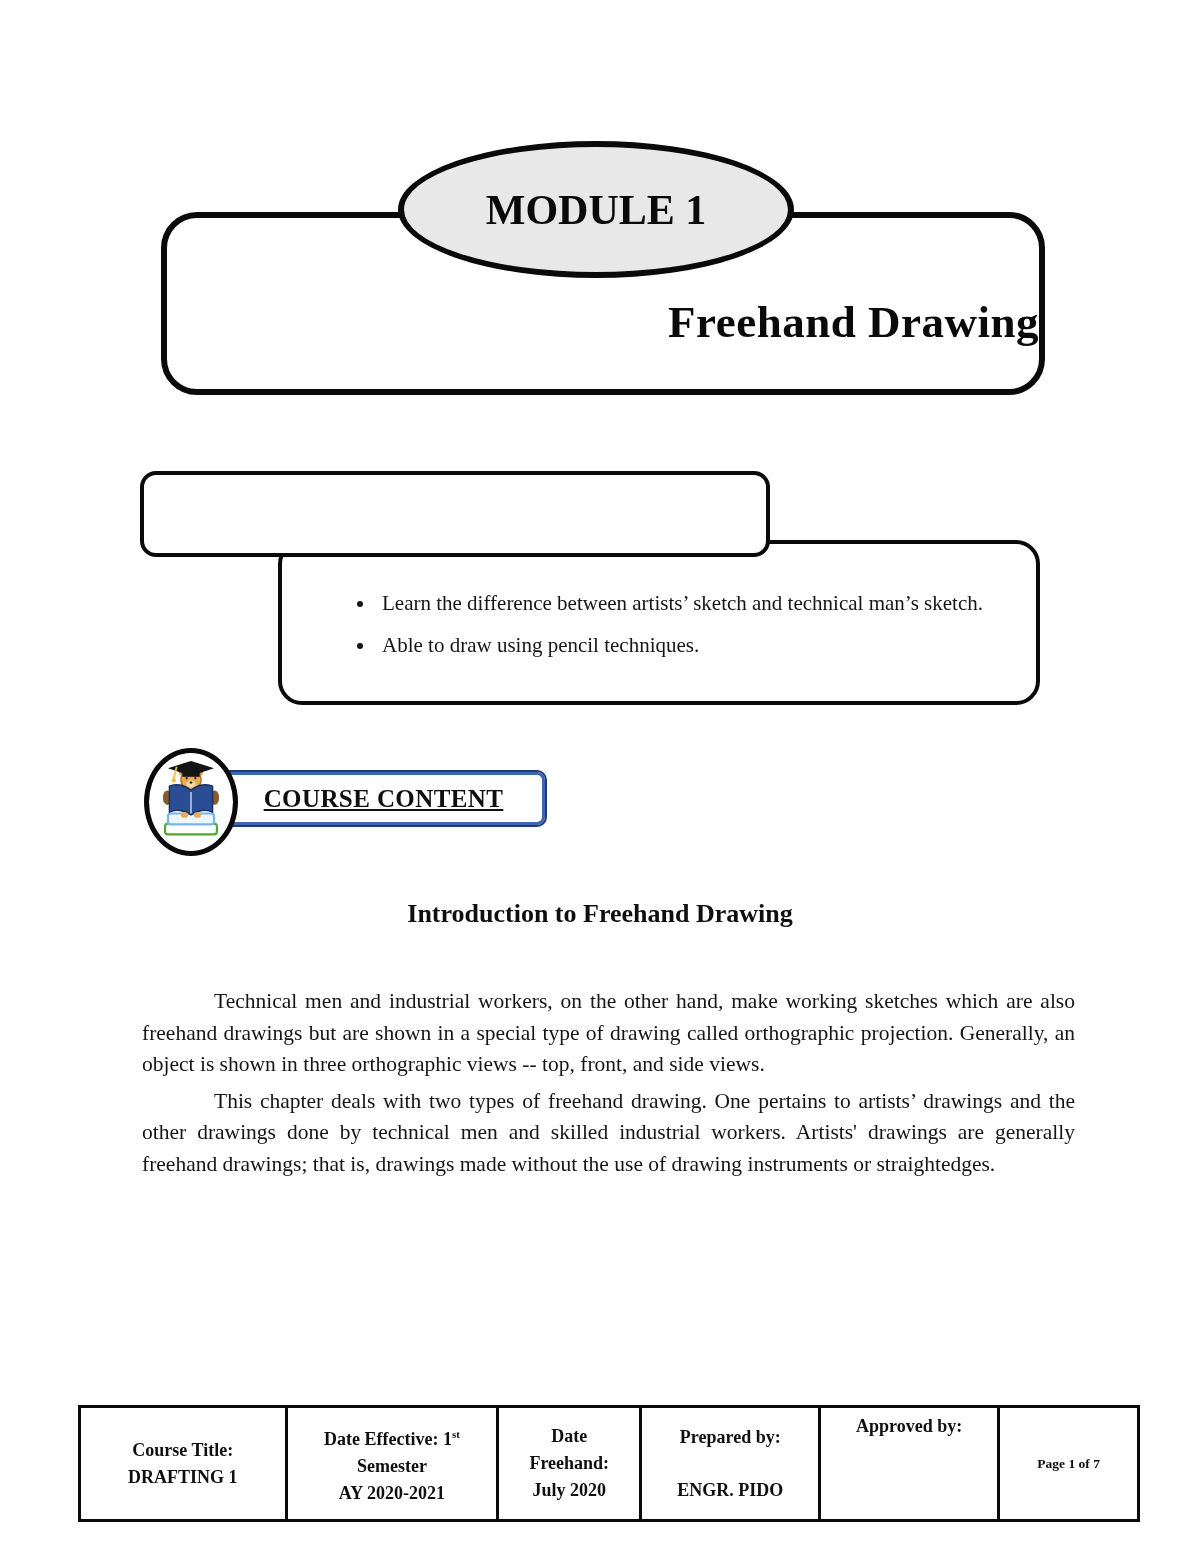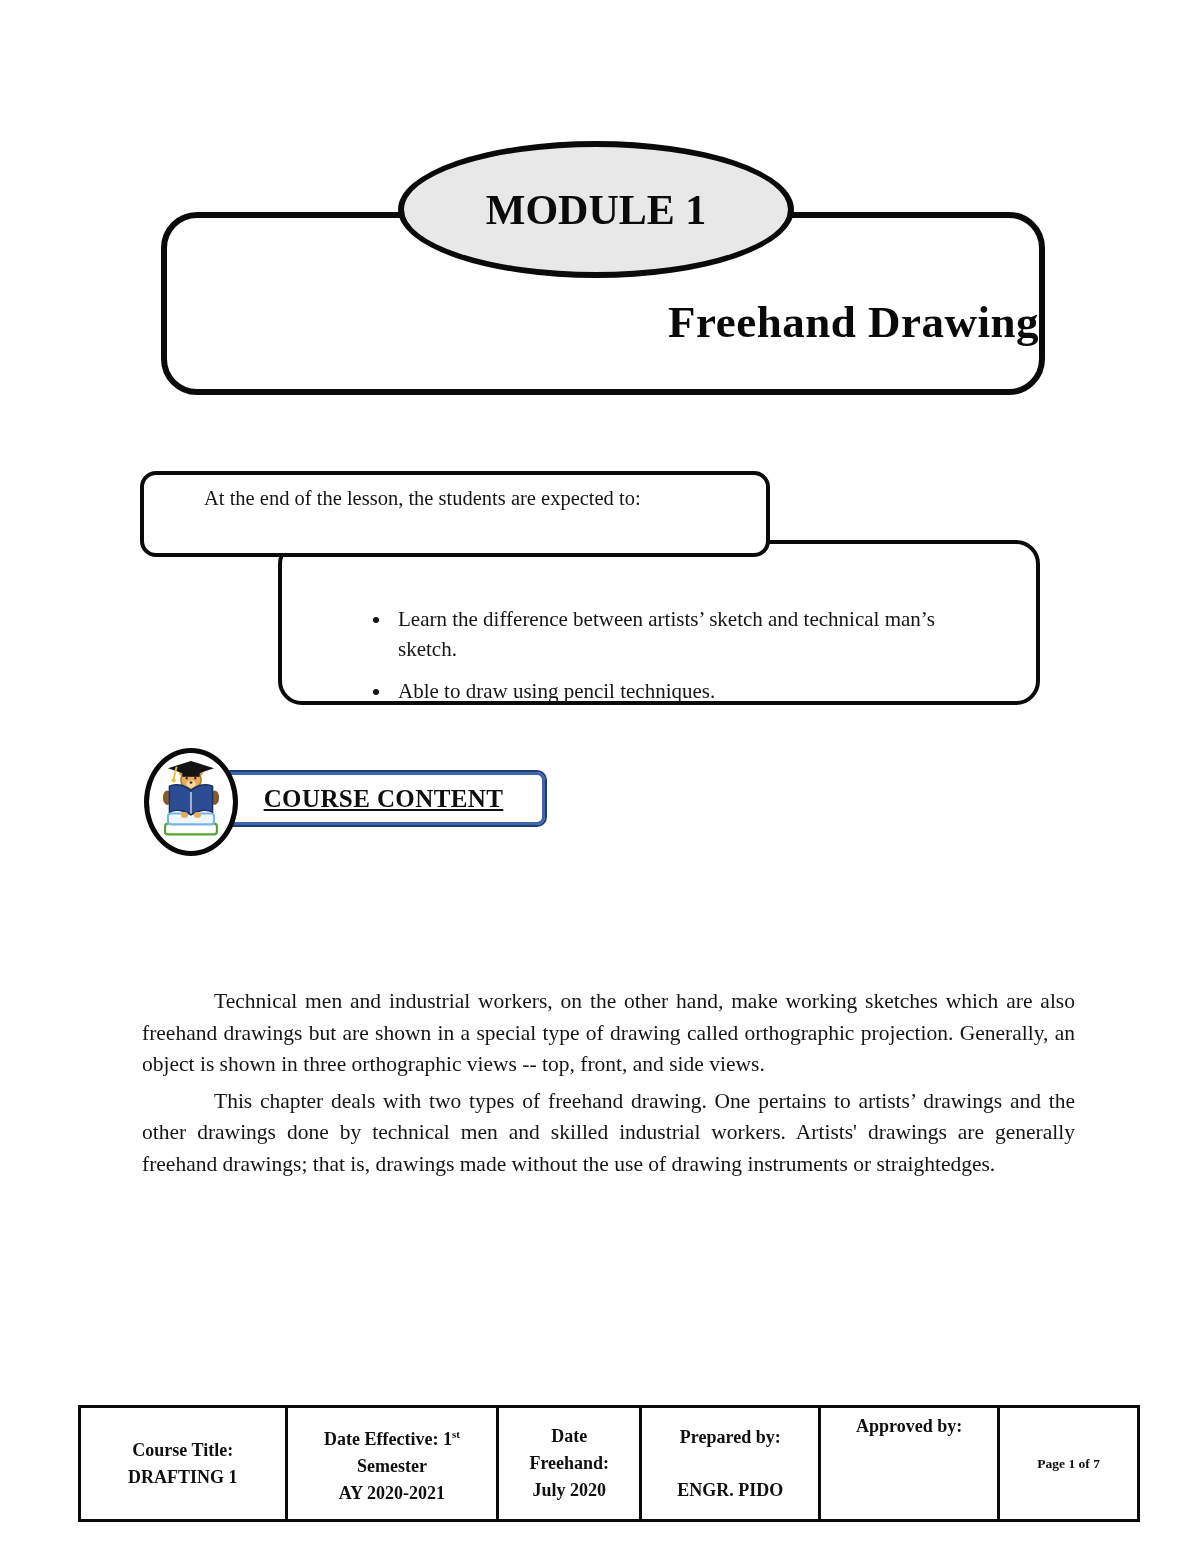--- a/index.html
+++ b/index.html
@@ -54,21 +54,21 @@
   .cilo-outcomes-box {
     position: absolute;
     left: 278px; top: 540px;
     width: 762px; height: 165px;
     border: 4px solid #0a0a0a;
     border-radius: 24px;
     background: #ffffff;
     z-index: 1;
   }
   .cilo-outcomes-box ul {
-    margin: 16px;
+    margin: 0;
     padding: 44px 30px 0 94px;
   }
   .cilo-outcomes-box li {
     font-size: 21px;
     line-height: 30px;
     margin-bottom: 12px;
     max-width: 640px;
     padding-left: 6px;
     color: #151515;
   }
@@ -188,21 +188,20 @@
   </section>
 
   <section>
     <div class="cilo-outcomes-box">
       <ul>
         <li>Learn the difference between artists’ sketch and technical man’s sketch.</li>
         <li>Able to draw using pencil techniques.</li>
       </ul>
     </div>
     <div class="cilo-head-box">
-      <div class="cilo-sub">At the end of the lesson, the students are expected to:</div>
     </div>
   </section>
 
   <section>
     <div class="mascot-circle">
       <svg viewBox="0 0 100 116" aria-hidden="true">
         <rect x="14" y="88" width="72" height="15" rx="4" fill="#ffffff" stroke="#55a630" stroke-width="3"></rect>
         <rect x="18" y="74" width="64" height="15" rx="4" fill="#eef6ff" stroke="#79b4e8" stroke-width="3"></rect>
         <ellipse cx="17" cy="52" rx="6" ry="10" fill="#8a5a2a"></ellipse>
         <ellipse cx="83" cy="52" rx="6" ry="10" fill="#8a5a2a"></ellipse>
@@ -221,20 +220,21 @@
         <circle cx="26" cy="28" r="3" fill="#f2c12e"></circle>
         <ellipse cx="41" cy="76" rx="5" ry="4" fill="#e9ab56"></ellipse>
         <ellipse cx="59" cy="76" rx="5" ry="4" fill="#e9ab56"></ellipse>
       </svg>
     </div>
     <div class="content-badge">
       <span>COURSE CONTENT</span>
     </div>
   </section>
 
+  <h2 class="intro-title">Introduction to Freehand Drawing</h2>
   <div class="body-text">
     <p>Technical men and industrial workers, on the other hand, make working sketches which are also freehand drawings but are shown in a special type of drawing called orthographic projection. Generally, an object is shown in three orthographic views -- top, front, and side views.</p>
     <p>This chapter deals with two types of freehand drawing.  One pertains to artists’ drawings and the other drawings done by technical men and skilled industrial workers. Artists' drawings are generally freehand drawings; that is, drawings made without the use of drawing instruments or straightedges.</p>
   </div>
 
   <table class="footer-table">
     <colgroup>
       <col style="width:19.5%">
         <col style="width:20%">
         <col style="width:13.5%">

